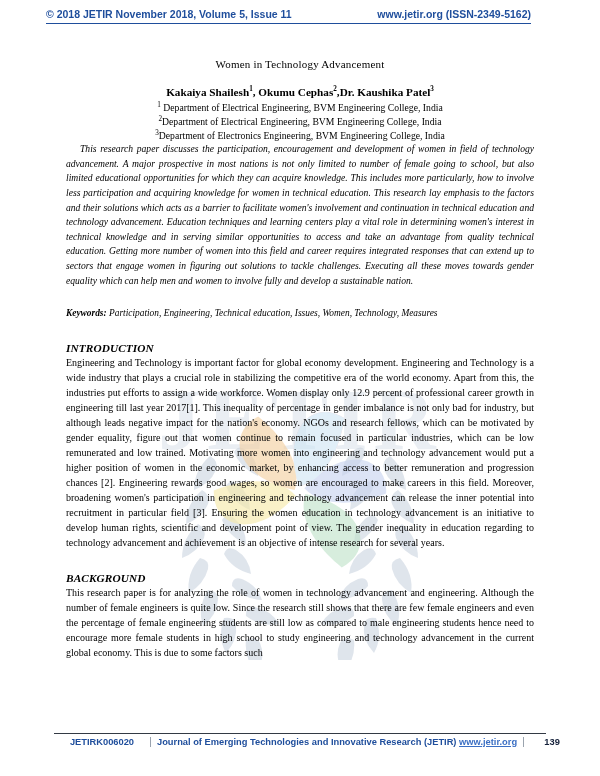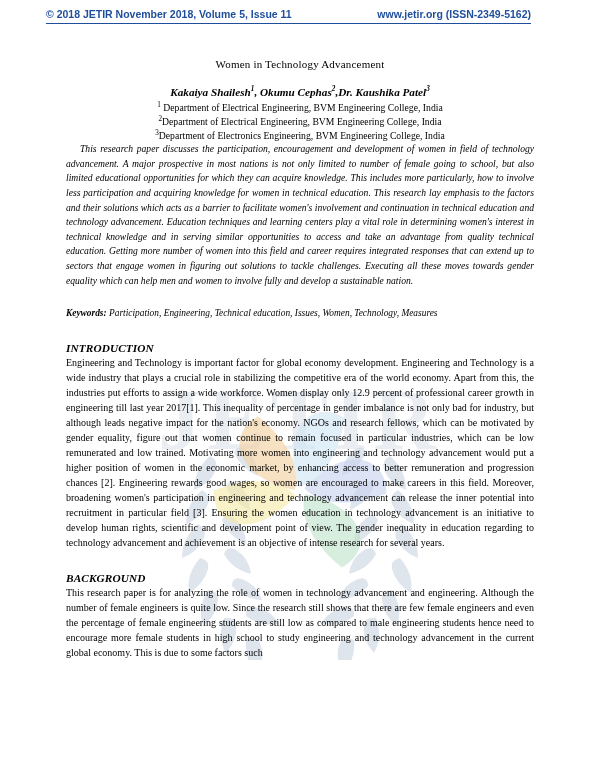--- a/index.html
+++ b/index.html
@@ -89,21 +89,20 @@
     text-align: center;
     font-size: 11px;
     font-weight: normal;
     margin: 0 0 16px 0;
     letter-spacing: 0.2px;
   }
 
   .authors {
     text-align: center;
     font-weight: bold;
-    font-style: italic;
     font-size: 11.2px;
     margin: 0 0 3px 0;
   }
   .authors sup, .affil sup {
     font-size: 7.2px;
     vertical-align: super;
     line-height: 0;
   }
 
   .affil {
@@ -287,14 +286,21 @@
     </p>
 
     <h2 class="section-head">INTRODUCTION</h2>
     <p class="section-body">Engineering and Technology is important factor for global economy development. Engineering and Technology is a wide industry that plays a crucial role in stabilizing the competitive era of the world economy. Apart from this, the industries put efforts to assign a wide workforce. Women display only 12.9 percent of professional career growth in engineering till last year 2017[1]. This inequality of percentage in gender imbalance is not only bad for industry, but although leads negative impact for the nation's economy. NGOs and research fellows, which can be motivated by gender equality, figure out that women continue to remain focused in particular industries, which can be low remunerated and low trained. Motivating more women into engineering and technology advancement would put a higher position of women in the economic market, by enhancing access to better remuneration and progression chances [2]. Engineering rewards good wages, so women are encouraged to make careers in this field. Moreover, broadening women's participation in engineering and technology advancement can release the inner potential into recruitment in particular field [3]. Ensuring the women education in technology advancement is an initiative to develop human rights, scientific and development point of view. The gender inequality in education regarding to technology advancement and achievement is an objective of intense research for several years.</p>
 
     <h2 class="section-head">BACKGROUND</h2>
     <p class="section-body">This research paper is for analyzing the role of women in technology advancement and engineering. Although the number of female engineers is quite low. Since the research still shows that there are few female engineers and even the percentage of female engineering students are still low as compared to male engineering students hence need to encourage more female students in high school to study engineering and technology advancement in the current global economy. This is due to some factors such</p>
 
   </div>
 
+  <div class="journal-footer">
+    <span class="ft-id">JETIRK006020</span>
+    <span class="ft-mid">
+      <span>Journal of Emerging Technologies and Innovative Research (JETIR) </span><span class="ft-url">www.jetir.org</span>
+    </span>
+    <span class="ft-page">139</span>
+  </div>
 
 </div>
 
 </body></html>

